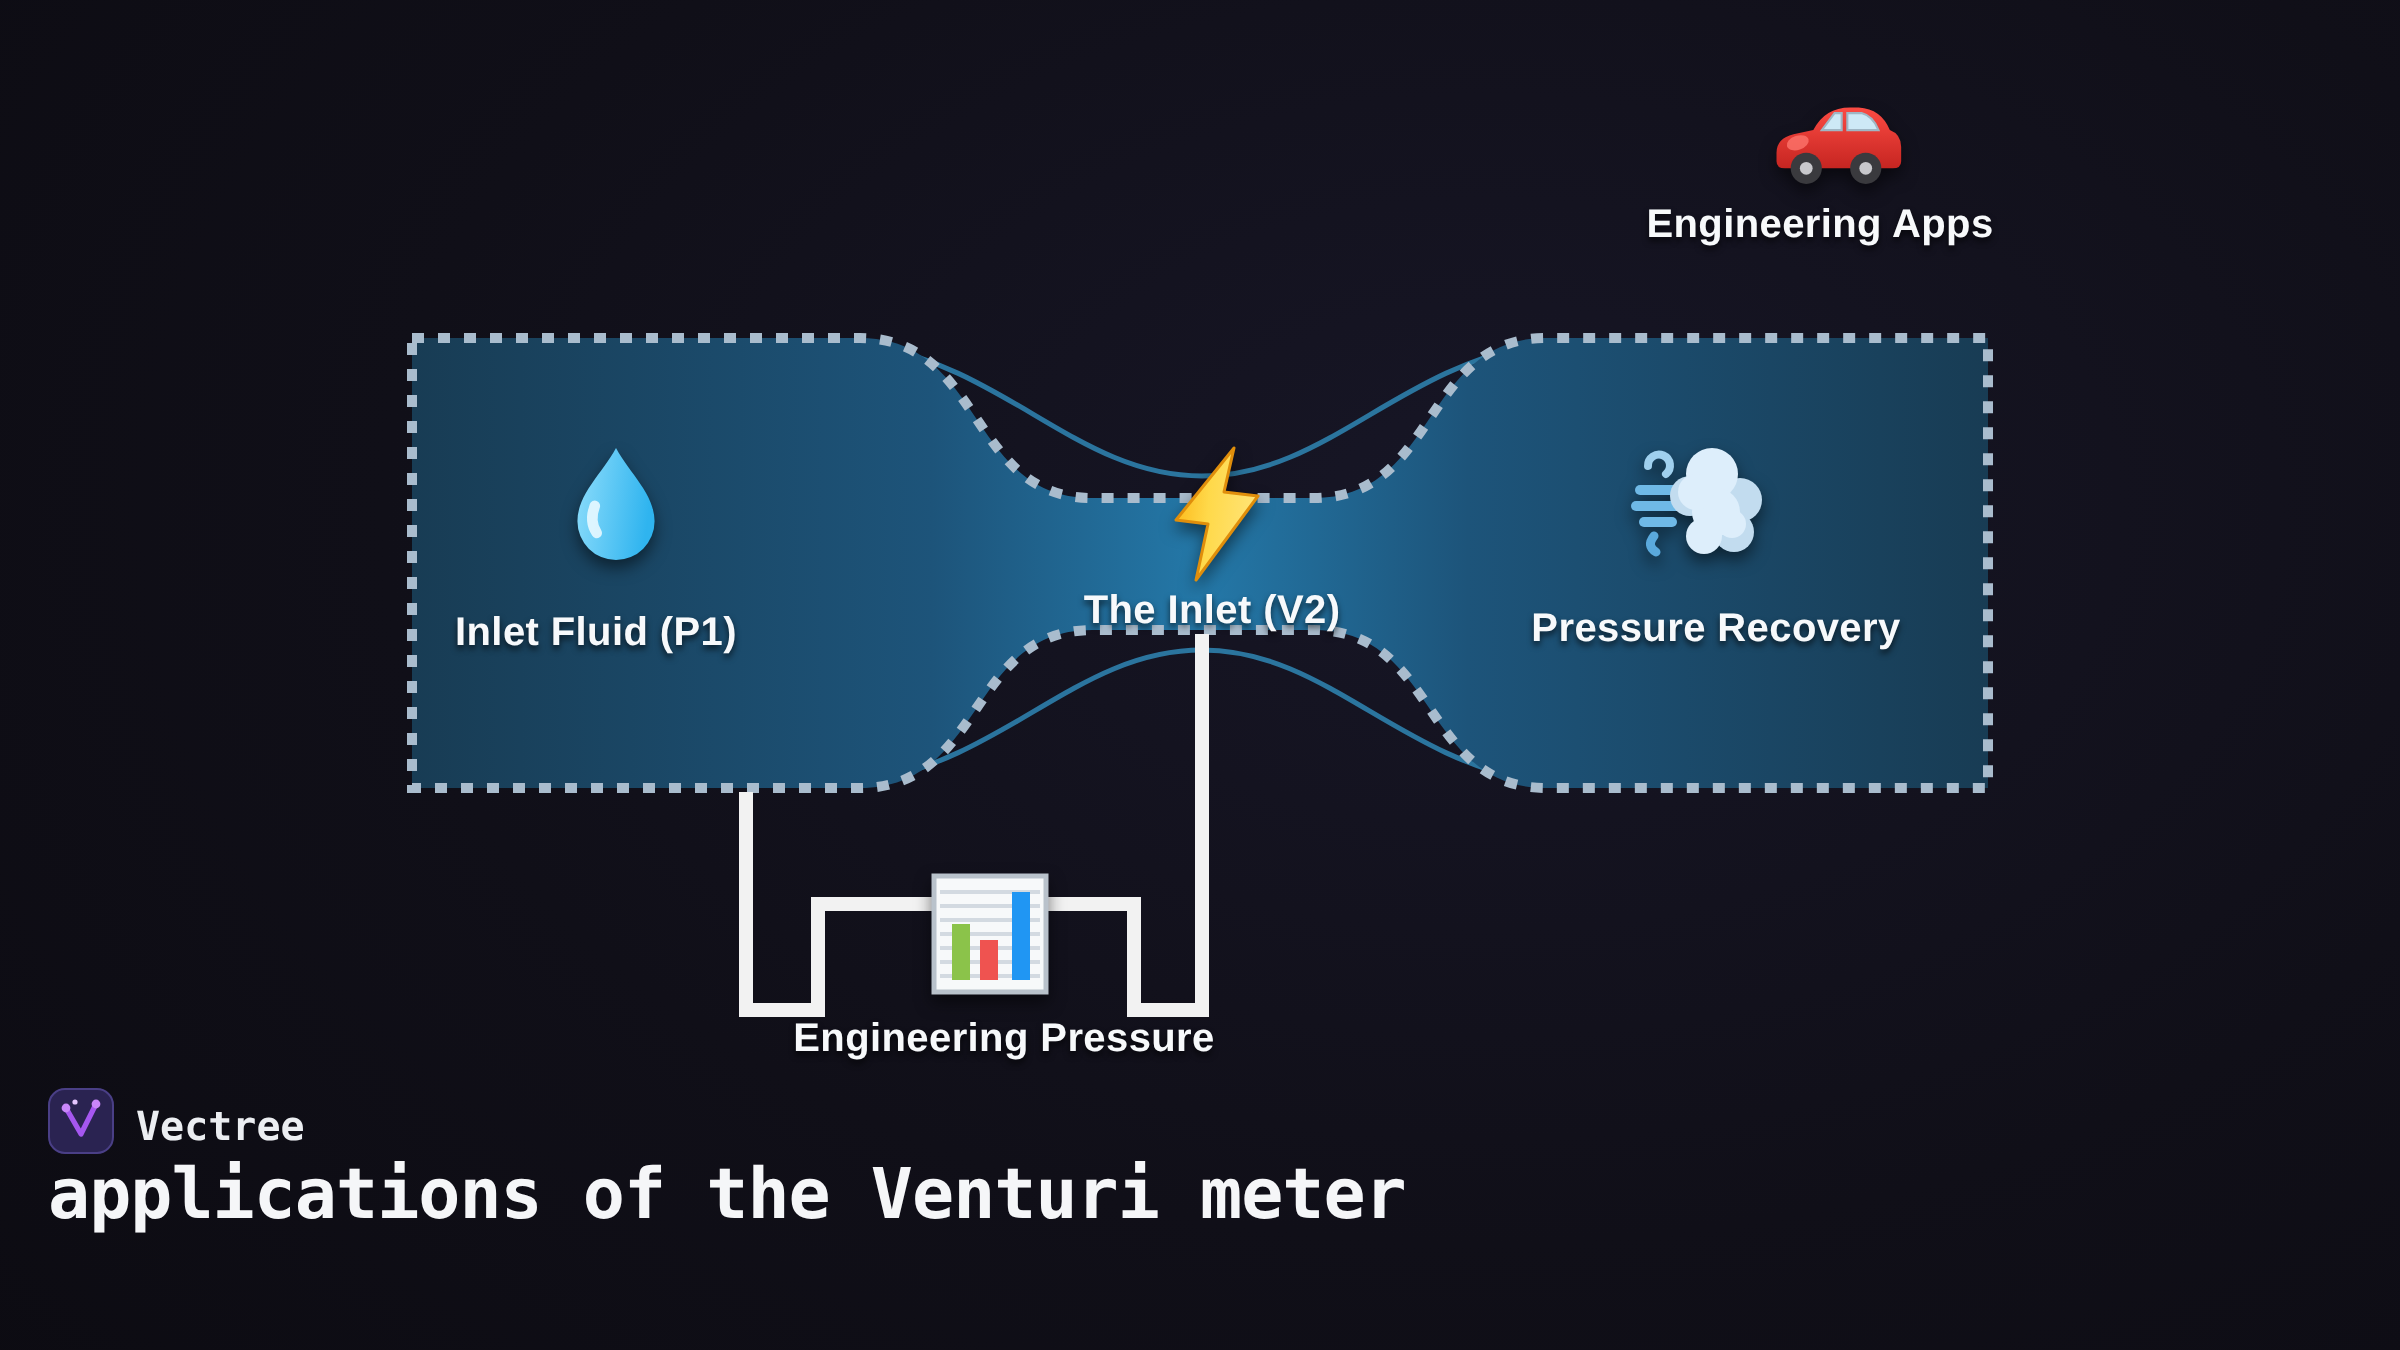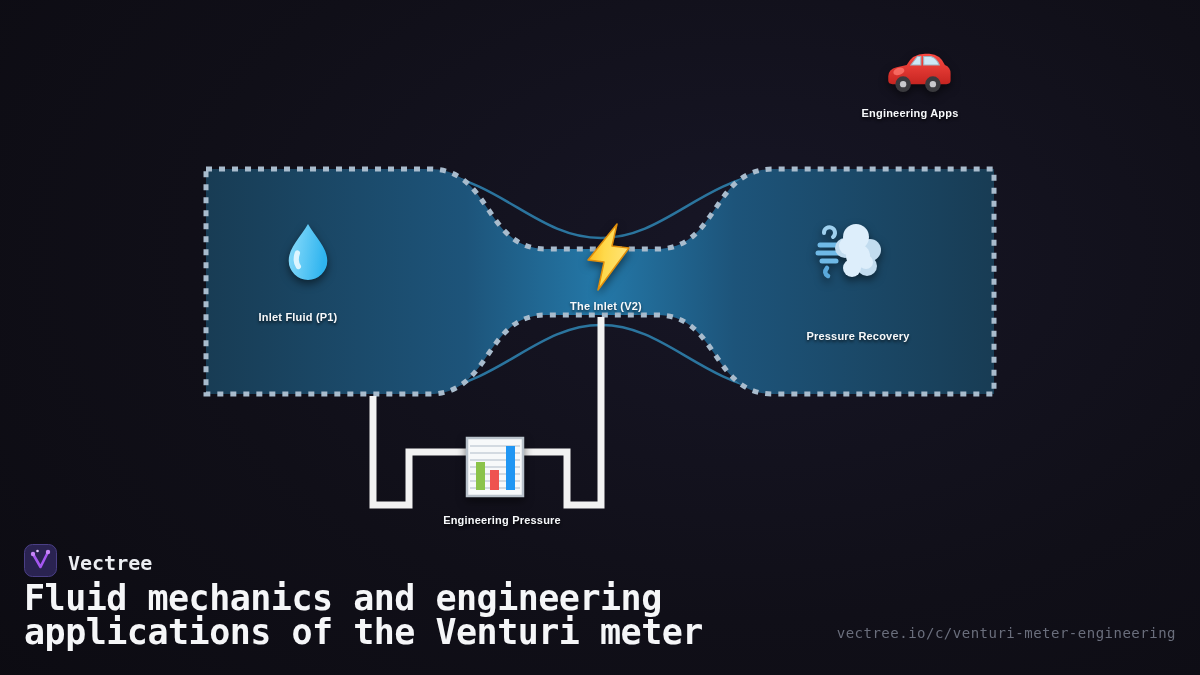--- a/index.html
+++ b/index.html
@@ -5,21 +5,21 @@
   html,body{margin:0;padding:0;background:#000;}
   .stage{
     position:relative;width:1200px;height:675px;overflow:hidden;
     background:radial-gradient(1150px 760px at 62% 38%, #171626 0%, #100f18 48%, #0b0a10 100%);
     font-family:"Liberation Sans",sans-serif;
   }
   .diagram-svg{position:absolute;left:0;top:0;width:1200px;height:675px;}
   .icon{position:absolute;transform:translate(-50%,-50%);filter:drop-shadow(0 4px 4px rgba(0,0,0,.5));}
   .label{
     position:absolute;transform:translate(-50%,-50%);
-    color:#f7f9fb;font-weight:bold;font-size:11px;white-space:nowrap;
+    color:#f7f9fb;font-weight:bold;font-size:20px;white-space:nowrap;
     letter-spacing:.2px;text-shadow:0 2px 3px rgba(0,0,0,.65);
   }
   .brand-logo{position:absolute;left:24px;top:544px;}
   .brand-name{
     position:absolute;left:68px;top:551px;
     font-family:"DejaVu Sans Mono",monospace;font-weight:bold;font-size:20px;color:#eceef2;
   }
   .main-title{
     position:absolute;left:24px;top:581px;
     font-family:"DejaVu Sans Mono",monospace;font-weight:bold;
@@ -128,33 +128,31 @@
         <path d="M6 45 H56"></path>
         <path d="M6 52 H56"></path>
     </g>
     <rect x="12" y="26" width="9" height="28" fill="#8bc34a"></rect>
     <rect x="26" y="34" width="9" height="20" fill="#ef5350"></rect>
     <rect x="42" y="10" width="9" height="44" fill="#2096f3"></rect>
   </svg>
 
   <div class="label" style="left:298px;top:317px">Inlet Fluid (P1)</div>
   <div class="label" style="left:606px;top:306px">The Inlet (V2)</div>
-  <div class="label" style="left:858px;top:336px">Pressure Recovery</div>
+  <div class="label" style="left:858px;top:315px">Pressure Recovery</div>
   <div class="label" style="left:910px;top:113px">Engineering Apps</div>
   <div class="label" style="left:502px;top:520px">Engineering Pressure</div>
 
   <svg class="brand-logo" width="33" height="33" viewBox="0 0 33 33">
     <rect x="0.5" y="0.5" width="32" height="32" rx="8" fill="#2a2351" stroke="#4a3f86" stroke-width="1"></rect>
     <path d="M9 10 L16.5 23 M24 8 L16.5 23" stroke="#a557f0" stroke-width="2.6" stroke-linecap="round" fill="none"></path>
     <circle cx="9" cy="10" r="2.2" fill="#c987fa"></circle>
     <circle cx="24" cy="8" r="2.2" fill="#c987fa"></circle>
     <circle cx="13.5" cy="7" r="1.3" fill="#e5c6ff"></circle>
   </svg>
   <div class="brand-name">Vectree</div>
 
   <div class="main-title">
-    <div>Fluid mechanics and engineering</div>
     <div>applications of the Venturi meter</div>
   </div>
 
-  <div class="page-url">vectree.io/c/venturi-meter-engineering</div>
 
 </div>
 
 </body></html>

